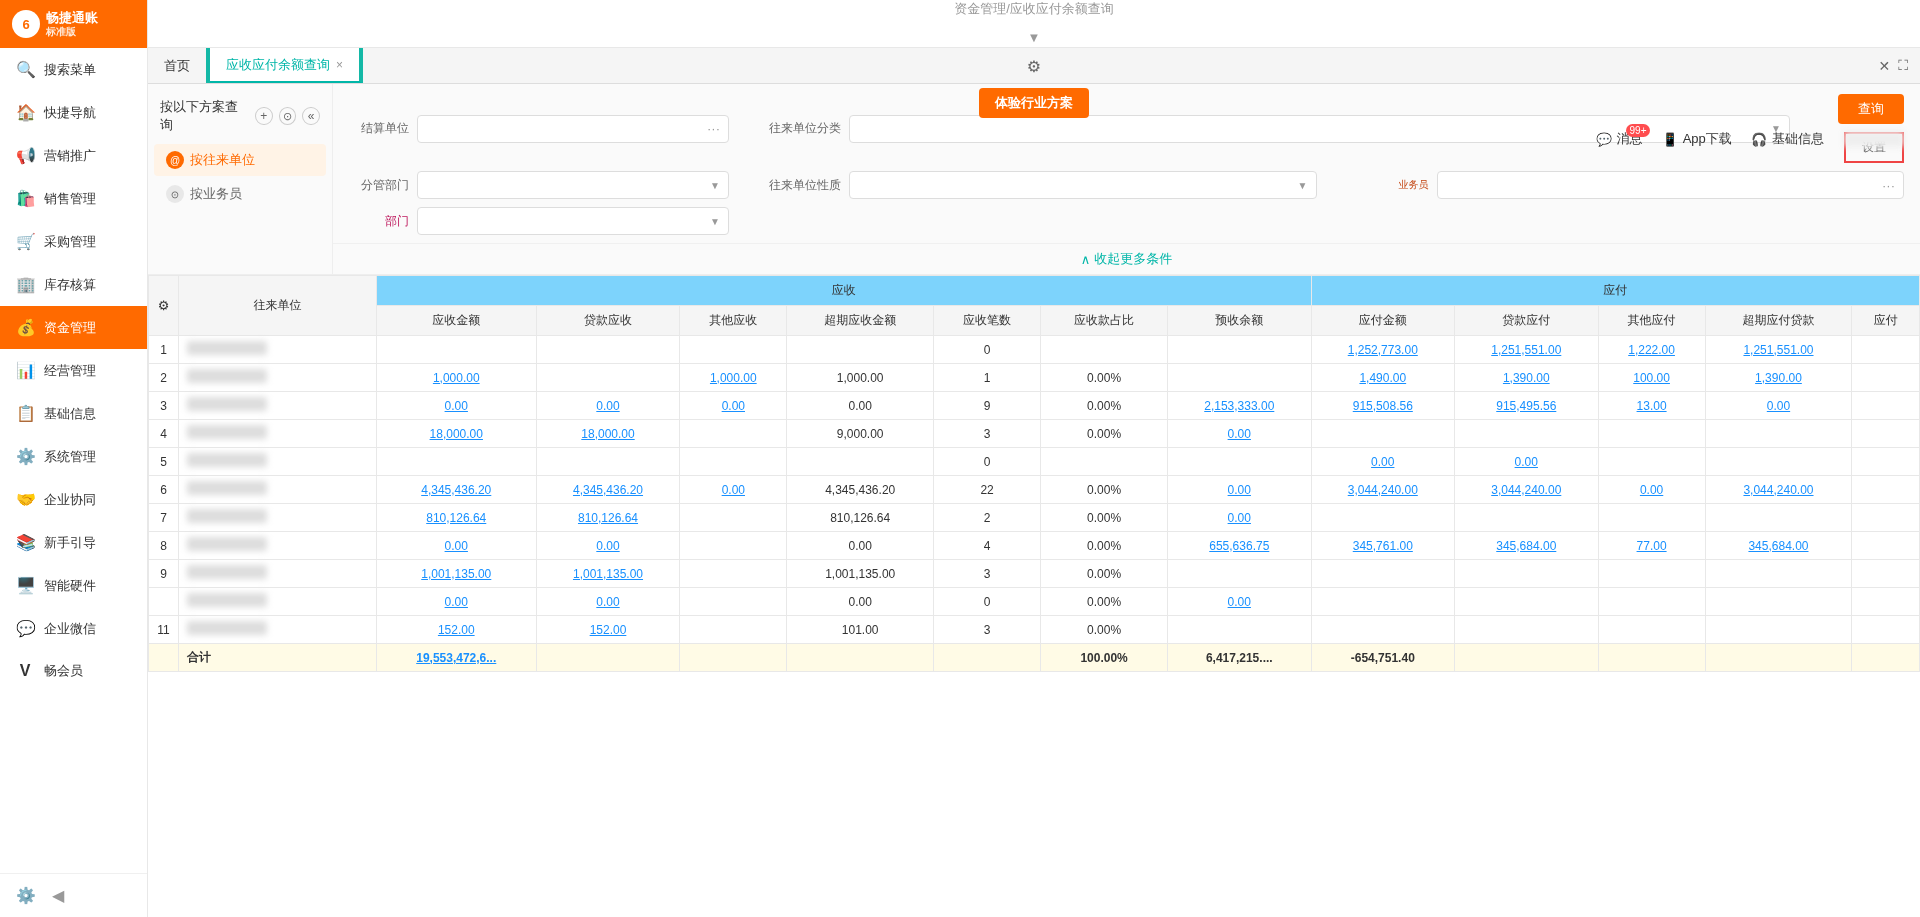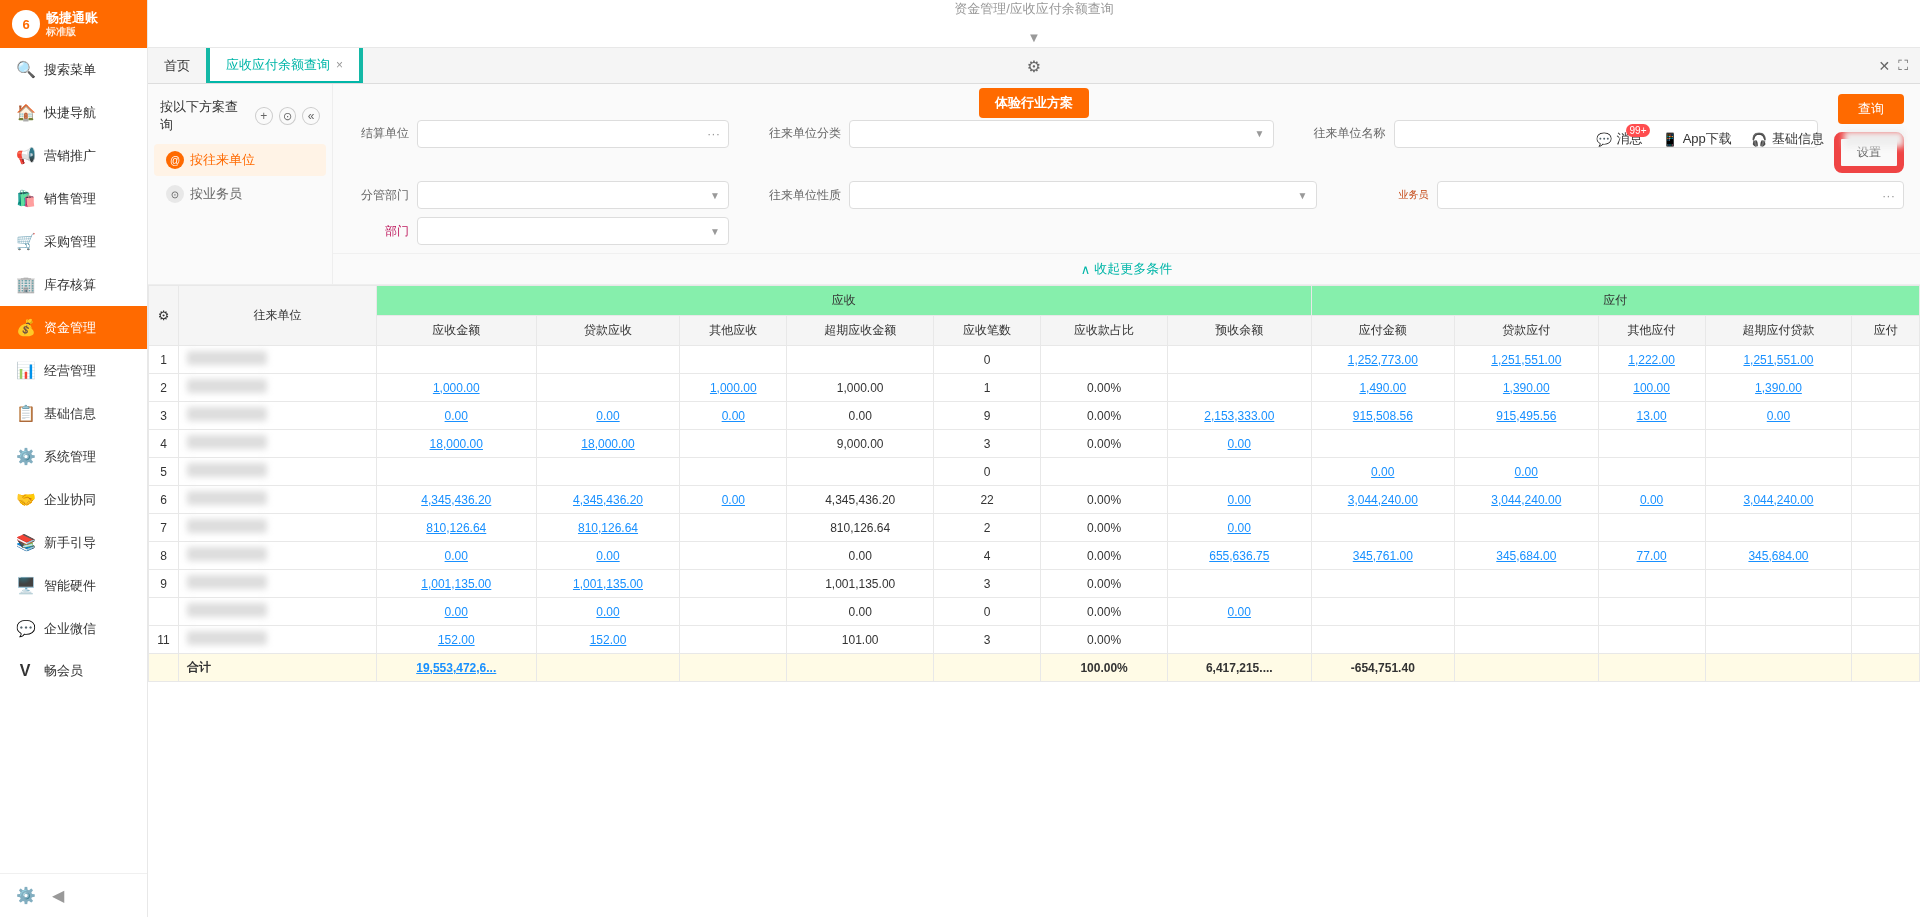--- a/index.html
+++ b/index.html
@@ -79,32 +79,32 @@
     }
     .page-title { font-size: 16px; font-weight: bold; color: #333; }
     .page-actions { display: flex; gap: 8px; }
     .btn-export { background: none; border: 1px solid #ddd; border-radius: 4px; padding: 4px 12px; cursor: pointer; color: #666; display: flex; align-items: center; gap: 4px; font-size: 12px; }
     .btn-refresh { background: none; border: 1px solid #ddd; border-radius: 4px; padding: 4px 12px; cursor: pointer; color: #666; display: flex; align-items: center; gap: 4px; font-size: 12px; }
     .data-table { width: 100%; border-collapse: collapse; background: white; }
     .data-table th {
       background: #f5f5f5; border: 1px solid #e8e8e8; padding: 6px 8px;
       text-align: center; color: #333; font-weight: normal; font-size: 12px; white-space: nowrap;
     }
-    .data-table th.group { background: #86efac; color: #333; }
+    .data-table th.group { background: #7dd3fc; color: #333; }
     .data-table td {
       border: 1px solid #e8e8e8; padding: 5px 8px; text-align: center;
       font-size: 12px; color: #333; white-space: nowrap;
     }
     .data-table td.link { color: #1890ff; text-decoration: underline; cursor: pointer; }
     .data-table td.left { text-align: left; }
     .data-table tr.total td { background: #fffbe6; font-weight: bold; }
 
     
     .query-btn { background: #ff6a00; color: white; border: none; border-radius: 4px; padding: 6px 20px; cursor: pointer; font-size: 13px; }
-    .set-btn { background: none; border: 7px solid #ef4444; border-radius: 8px; padding: 5px 16px; cursor: pointer; color: #666; font-size: 12px; margin-top: 4px; }
+    .set-btn { background: none; border: 2px solid #ef4444; border-radius: 0; padding: 5px 16px; cursor: pointer; color: #666; font-size: 12px; margin-top: 4px; }
 
     .blurred { filter: blur(4px); user-select: none; }
   </style>
 </head>
 <body>
 
 <div class="sidebar">
   <div class="sidebar-logo">
     <div class="sidebar-logo-icon">
         <span>6</span>
@@ -252,25 +252,20 @@
           </div>
         </div>
         <div style="width:32px;"></div>
         <div style="display:flex;align-items:center;gap:8px;flex:1;">
           <span style="color:#666;font-size:12px;min-width:80px;text-align:right;">往来单位分类</span>
           <div style="flex:1;height:28px;border:1px solid #ddd;border-radius:4px;padding:0 8px;font-size:12px;color:#333;background:white;display:flex;align-items:center;justify-content:flex-end;cursor:pointer;">
             <span style="color:#999;font-size:10px;">▼</span>
           </div>
         </div>
         <div style="width:32px;"></div>
-        <div style="display:flex;align-items:center;gap:8px;flex:1;">
-          <span style="color:#666;font-size:12px;min-width:80px;text-align:right;">往来单位名称</span>
-          <div style="flex:1;height:28px;border:1px solid #ddd;border-radius:4px;padding:0 8px;font-size:12px;color:#333;background:white;display:flex;align-items:center;cursor:pointer;">
-          </div>
-        </div>
         <div style="width:16px;"></div>
         <div style="display:flex;flex-direction:column;gap:4px;align-items:flex-end;">
           <button class="query-btn">查询</button>
           <button class="set-btn">设置</button>
         </div>
       </div>
 
       <div style="display:flex; align-items:center; gap:0; margin-bottom:8px;">
         <div style="display:flex;align-items:center;gap:8px;width:380px;">
           <span style="color:#666;font-size:12px;min-width:60px;text-align:right;">分管部门</span>

